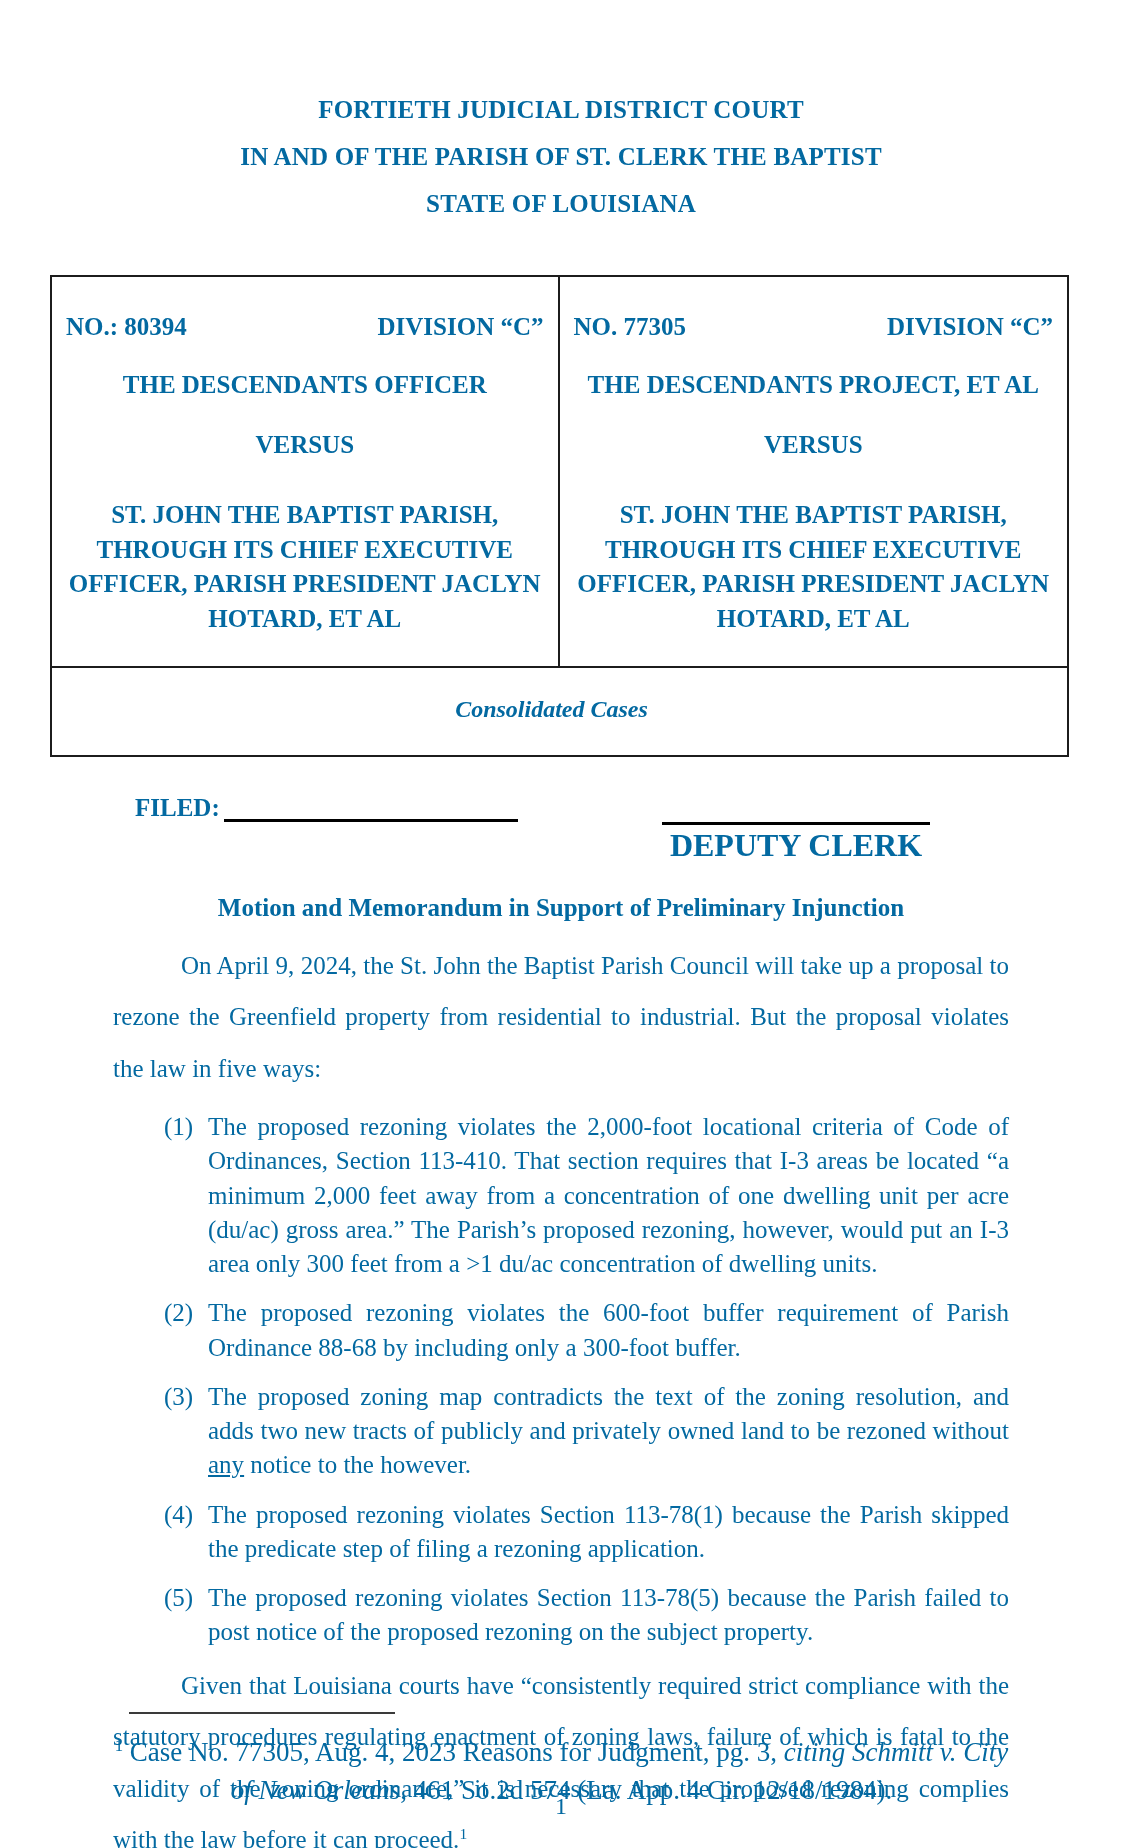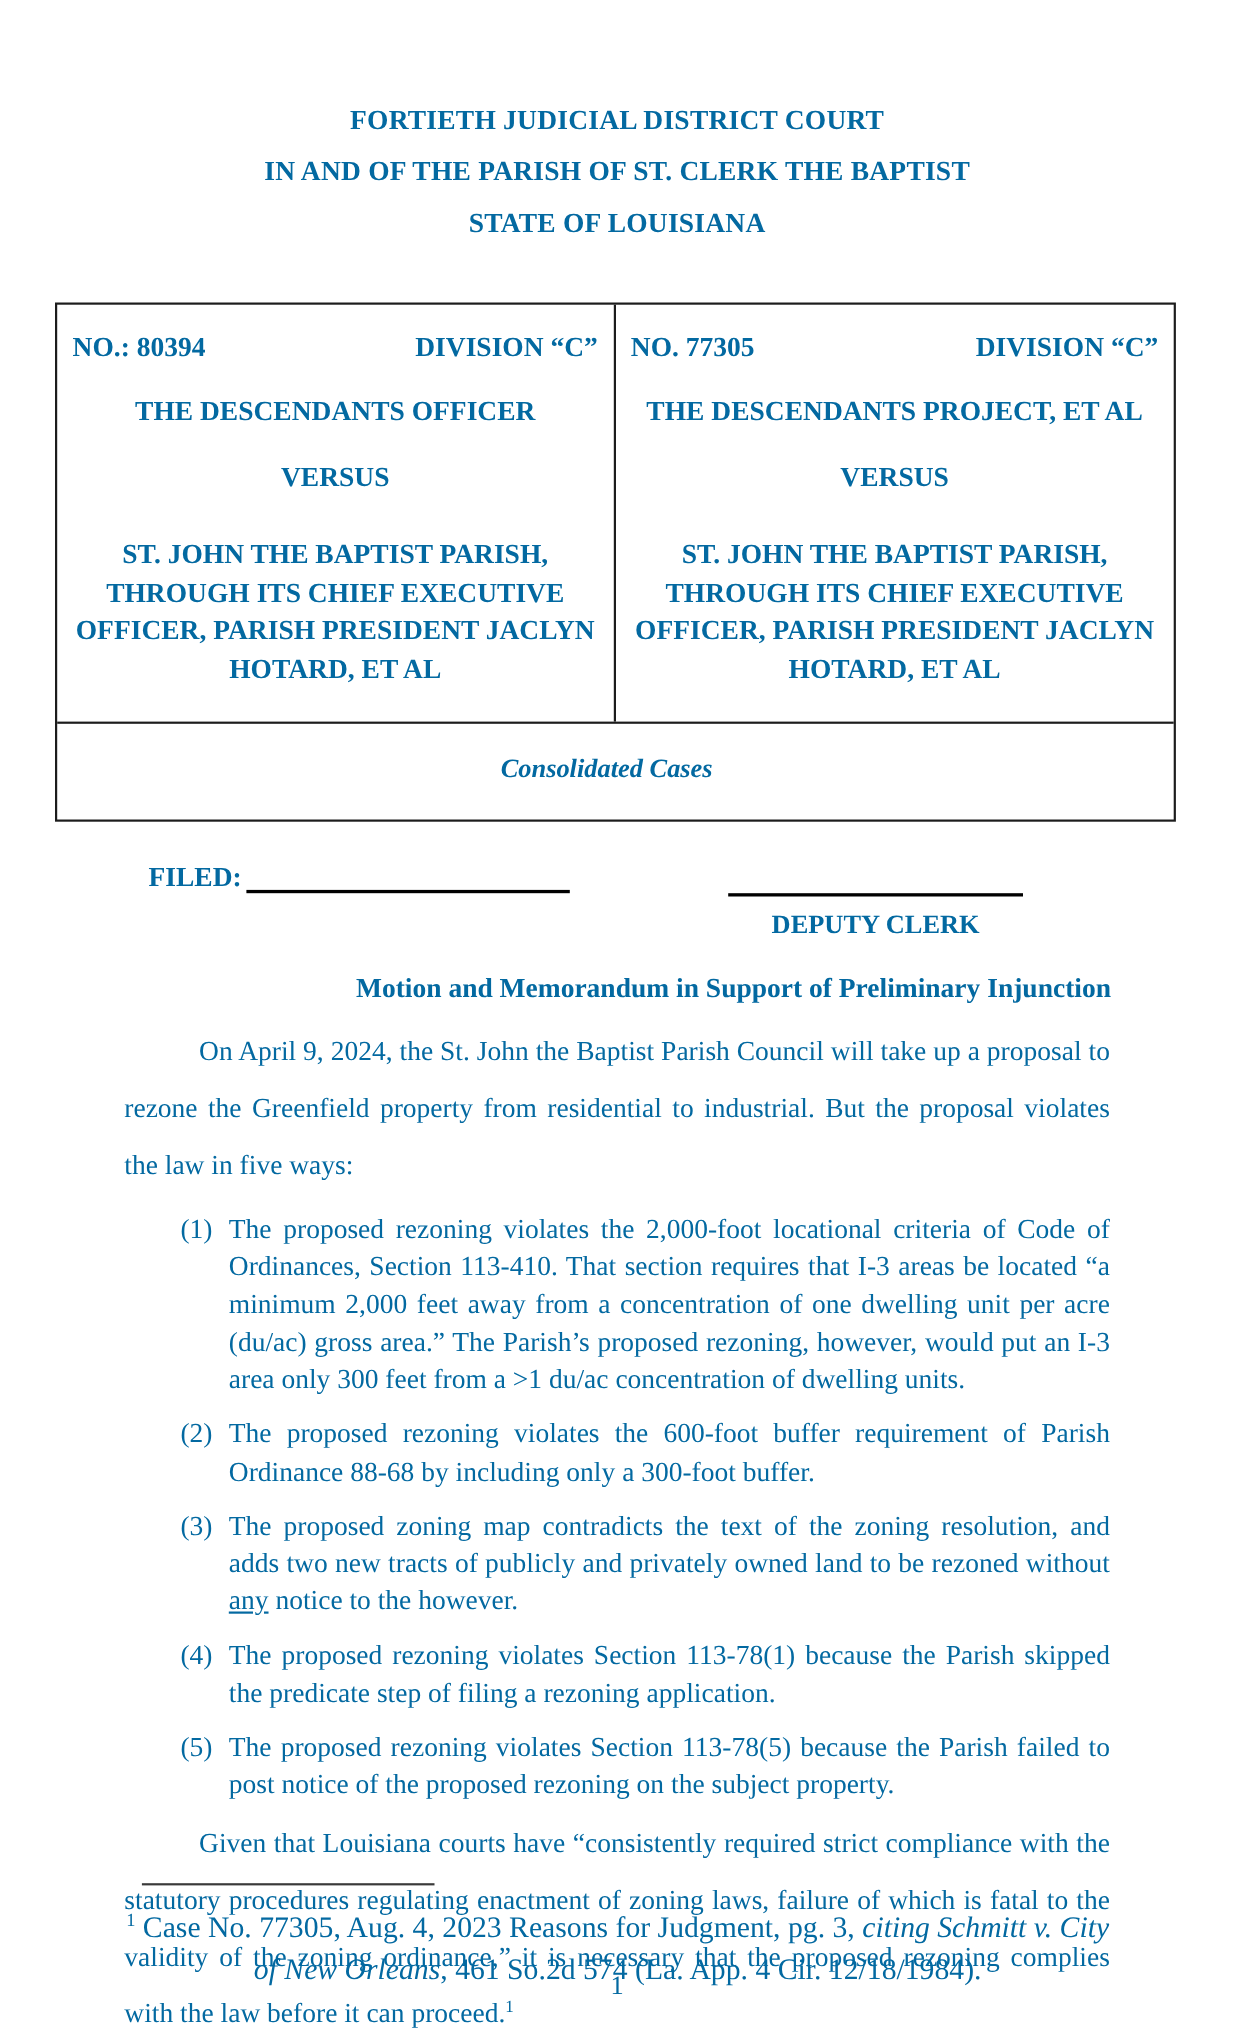--- a/index.html
+++ b/index.html
@@ -25,21 +25,21 @@
 
   
   .caption-box {
     margin: 57px 53px 0 50px;
     border: 2px solid #1c1c1c;
   }
   .caption-row { display: flex; }
   .caption-cell {
     width: 50%;
     box-sizing: border-box;
-    padding: 26px 14px 30px 14px;
+    padding: 36px 14px 30px 14px;
     font-weight: bold;
     font-size: 25px;
     text-align: center;
   }
   .caption-cell.cell-left { border-right: 2px solid #1c1c1c; }
   .case-line {
     display: flex;
     justify-content: space-between;
     text-align: left;
   }
@@ -68,29 +68,29 @@
     width: 294px;
     border-bottom: 3px solid #000;
     height: 30px;
     vertical-align: bottom;
     margin-left: 4px;
   }
   .clerk-block { width: 268px; }
   .clerk-line { border-top: 3px solid #000; margin-top: 33px; }
   .clerk-label {
     font-weight: bold;
-    font-size: 24px;
-    text-align: center;
-    margin-top: 13px;
+    font-size: 32px;
+    text-align: center;
+    margin-top: 2px;
   }
 
   
   .doc-title {
     margin: 26px 112px 0 112px;
-    text-align: right;
+    text-align: center;
     font-weight: bold;
     font-size: 25px;
     line-height: 1.42;
   }
 
   
   .body-para {
     margin: 0 113px;
     font-size: 25px;
     line-height: 2.06;

